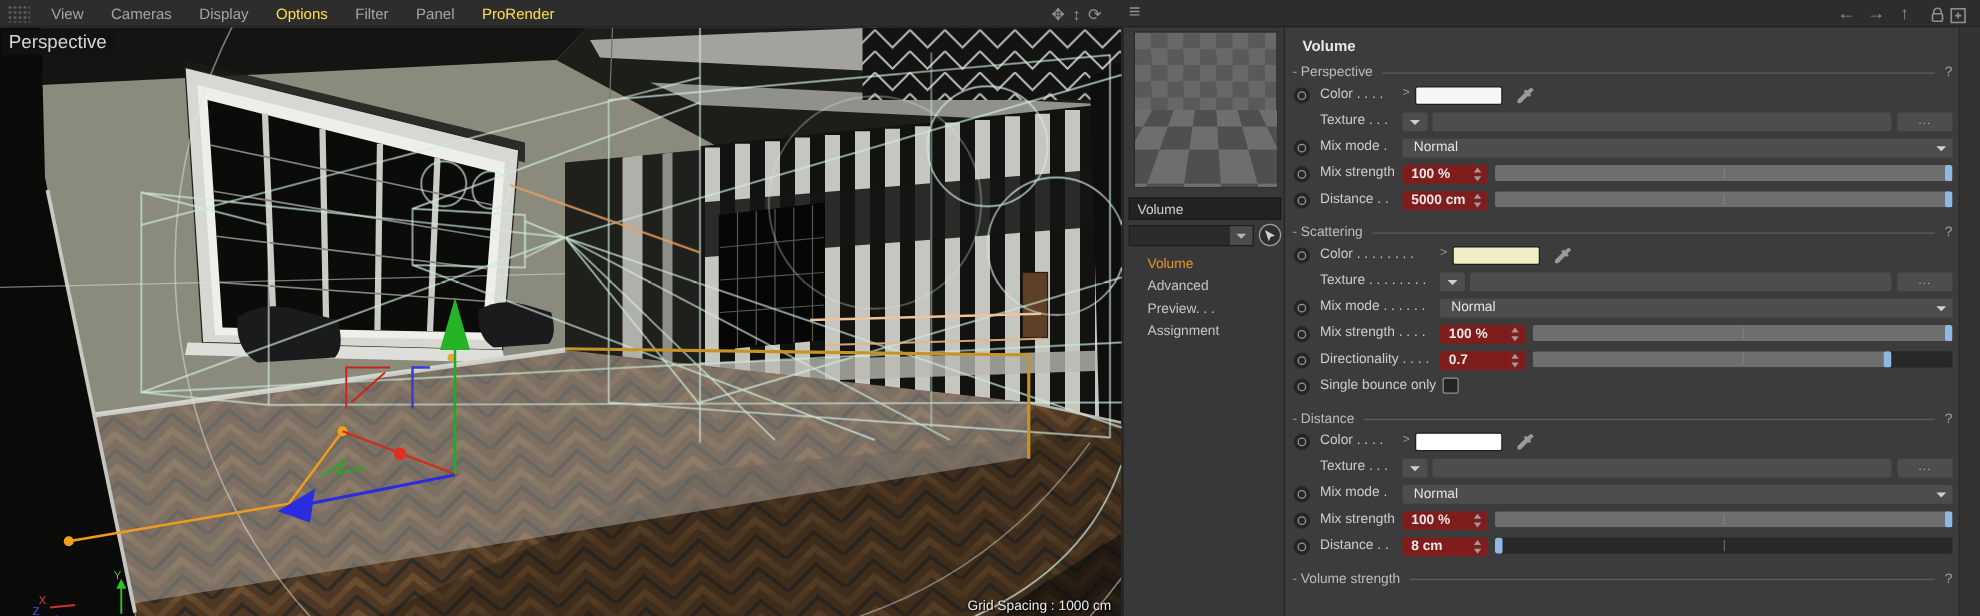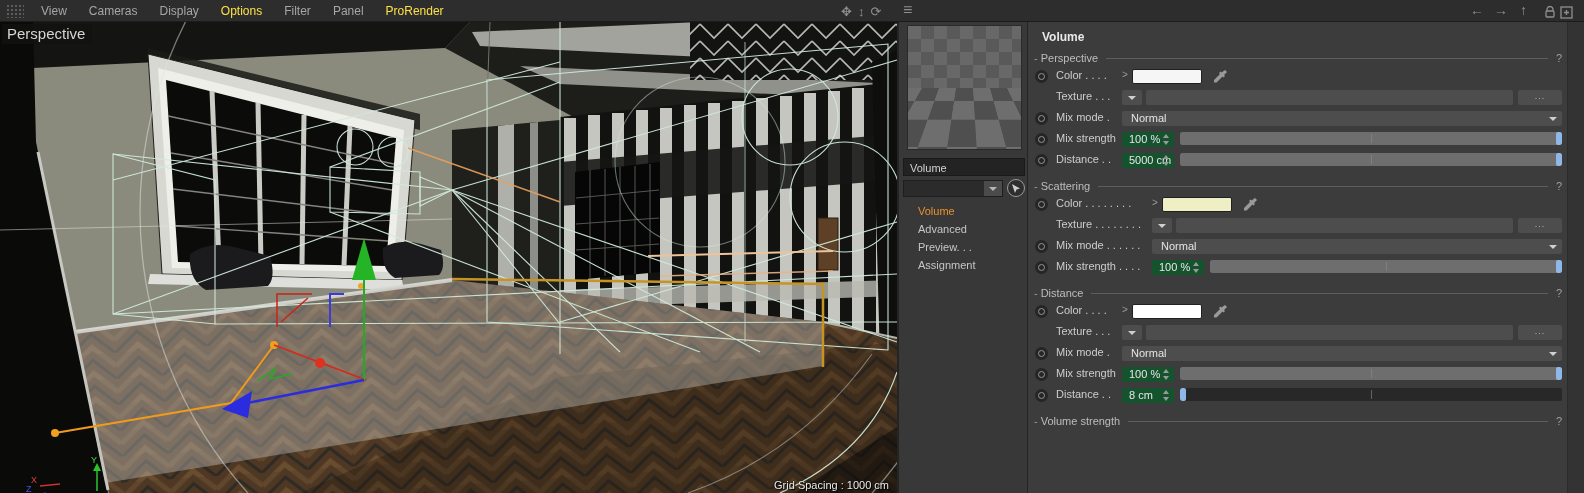--- a/index.html
+++ b/index.html
@@ -65,22 +65,22 @@
   .swatch{width:70px;height:15px;border:1px solid #202020;border-radius:2px;flex:none;}
   .dropper{margin-left:10px;flex:none;}
   .texbtn{width:20px;height:15px;background:#4d4d4d;border-radius:2px;position:relative;flex:none;margin-right:4px;}
   .texbtn .caret{right:6px;top:6px;border-top-color:#cfcfcf;}
   .texfield{flex:1;height:15px;background:#4d4d4d;border-radius:2px;}
   .morebtn{width:44px;height:15px;background:#4d4d4d;border-radius:2px;margin-left:5px;
            color:#b8b8b8;text-align:center;line-height:13px;font-size:9px;letter-spacing:1px;flex:none;}
   .combo{flex:1;height:15px;background:#4d4d4d;border-radius:2px;position:relative;
          color:#e4e4e4;line-height:15px;padding-left:9px;}
   .combo .caret{border-top-color:#d0d0d0;}
-  .numbox{width:52px;height:15px;background:#14532d;border-radius:2px;color:#e6e6e6;
-          line-height:15px;padding-left:7px;position:relative;flex:none;}
+  .numbox{width:68px;height:15px;background:#7f1d1d;border-radius:2px;color:#e6e6e6;
+          line-height:15px;padding-left:7px;position:relative;flex:none;font-weight:bold;}
   .spin{position:absolute;right:3px;top:1px;width:9px;height:13px;}
   .spin::before{content:"";position:absolute;left:1px;top:1px;width:0;height:0;
      border-left:3.5px solid transparent;border-right:3.5px solid transparent;border-bottom:4px solid #9a9a9a;}
   .spin::after{content:"";position:absolute;left:1px;bottom:1px;width:0;height:0;
      border-left:3.5px solid transparent;border-right:3.5px solid transparent;border-top:4px solid #9a9a9a;}
   .slider{flex:1;height:13px;background:#282828;border-radius:2px;margin-left:6px;position:relative;overflow:hidden;}
   .slider .fill{position:absolute;left:0;top:0;bottom:0;background:#6e6e6e;}
   .slider .tick{position:absolute;left:50%;top:2px;bottom:2px;width:1px;background:#8b8b8b;opacity:.6;}
   .slider .handle{position:absolute;top:0;bottom:0;width:6px;background:#8fb8e6;border-radius:2px;}
   .checkbox{width:13px;height:13px;background:#242424;border:1px solid #909090;border-radius:2px;margin-left:2px;}
@@ -413,20 +413,37 @@
       <span class="lbl">Mix strength . . . .</span>
       <span class="numbox">
         <span>100 %</span><span class="spin"></span>
       </span>
       <span class="slider">
         <span class="fill" style="width: 100%;"></span>
           <span class="tick"></span>
         <span class="handle" style="left: calc(100% - 6px);"></span>
       </span>
     </div>
+    <div class="row w-s">
+      <span class="key"></span>
+      <span class="lbl">Directionality . . . .</span>
+      <span class="numbox">
+        <span>0.7</span><span class="spin"></span>
+      </span>
+      <span class="slider">
+        <span class="fill" style="width: 85%;"></span>
+          <span class="tick"></span>
+        <span class="handle" style="left: calc(85% - 5.1px);"></span>
+      </span>
+    </div>
+    <div class="row w-s">
+      <span class="key"></span>
+      <span class="lbl">Single bounce only</span>
+      <span class="checkbox"></span>
+    </div>
 
     <div class="sect">
       <span class="dash">-</span>
       <span>Distance</span>
       <span class="rule"></span>
       <span class="help">?</span>
     </div>
     <div class="row w-a">
       <span class="key"></span>
       <span class="lbl">Color . . . .</span>

